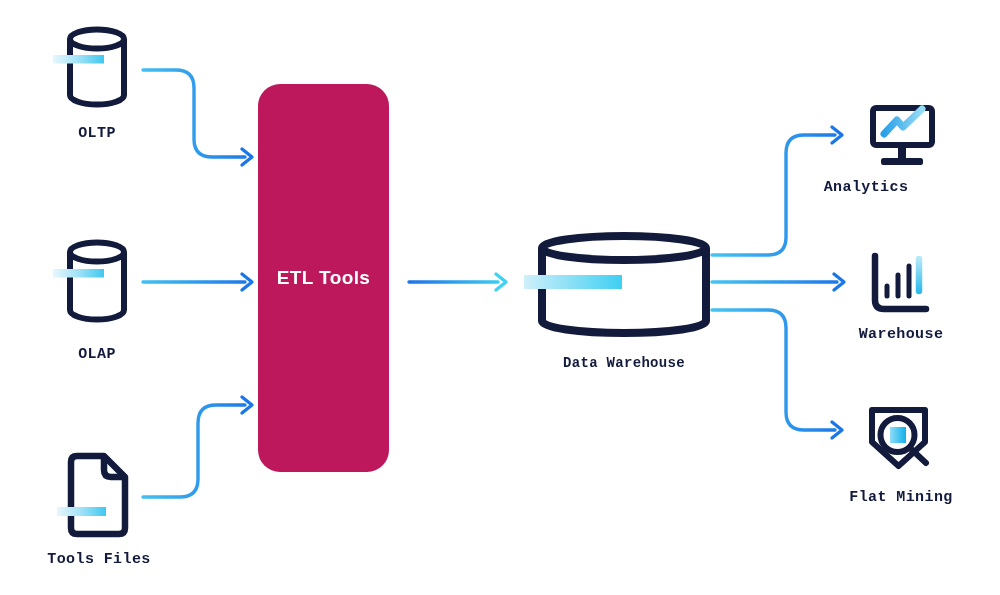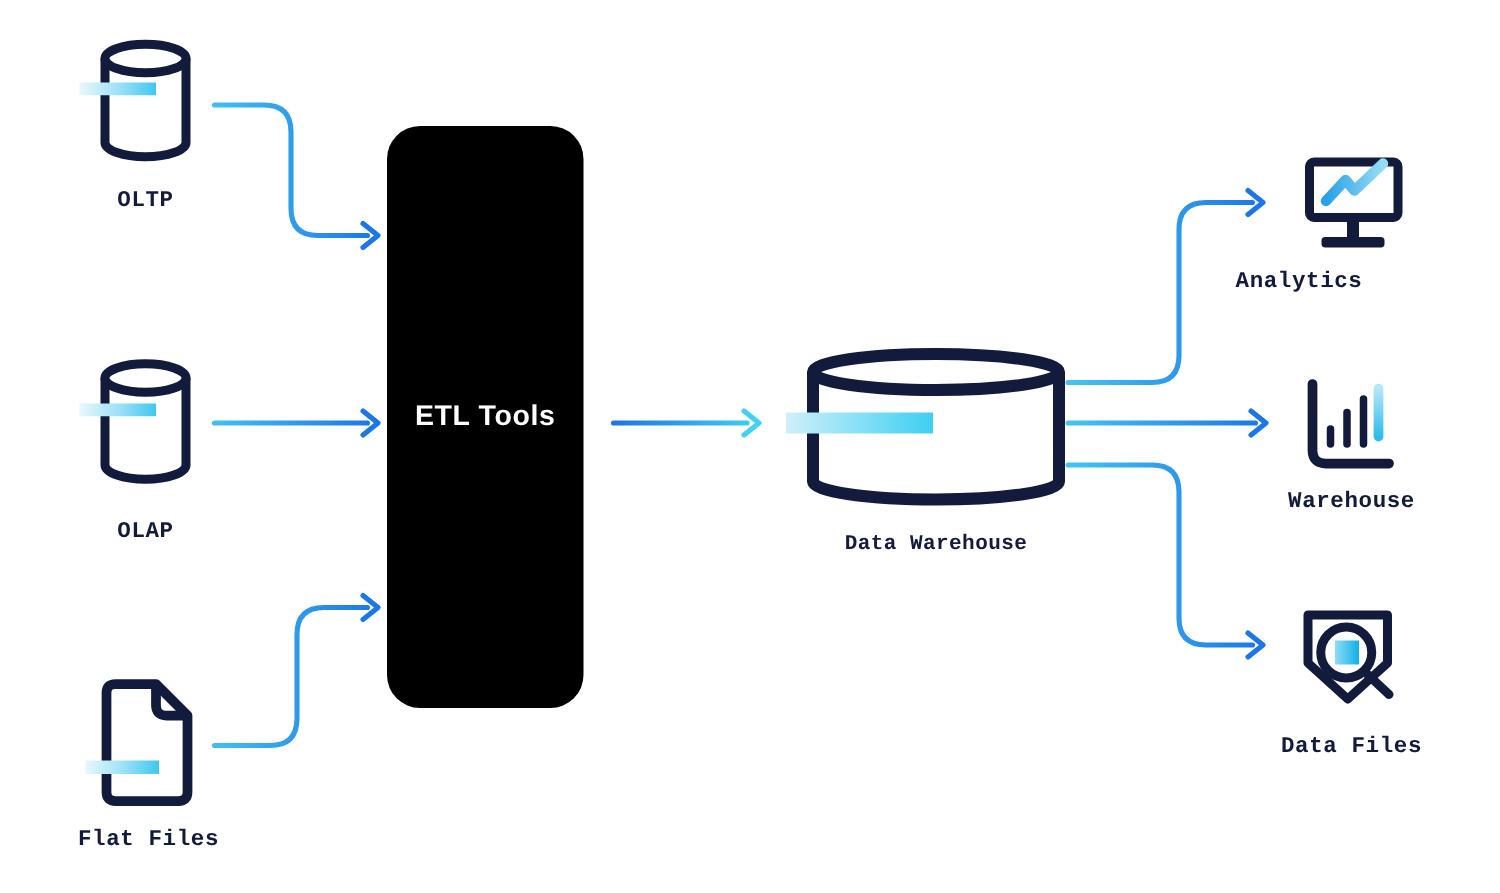--- a/index.html
+++ b/index.html
@@ -19,21 +19,21 @@
     font-size:15px;
     letter-spacing:.4px;
     white-space:nowrap;
     font-family:Liberation Mono, monospace;
   }
   .node-label.big{font-size:14px;letter-spacing:.3px;}
   .etl-box{
     position:absolute;
     left:258px;top:84px;
     width:131px;height:388px;
-    background:#000000;
+    background:#be185d;
     border-radius:22px;
     display:flex;align-items:center;justify-content:center;
   }
   .etl-box span{
     color:#ffffff;
     font-weight:700;
     font-size:19px;
     letter-spacing:.4px;
   }
 </style>
@@ -156,21 +156,21 @@
       <path d="M 910,448 L 926,463" stroke="#131b3d" stroke-width="6" stroke-linecap="round"></path>
     </g>
   </svg>
 
   <div class="etl-box">
     <span>ETL Tools</span>
   </div>
 
   <div class="node-label" style="left:97px;top:125px">OLTP</div>
   <div class="node-label" style="left:97px;top:346px">OLAP</div>
-  <div class="node-label" style="left:99px;top:551px">Flat Files</div>
+  <div class="node-label" style="left:99px;top:551px">Tools Files</div>
 
   <div class="node-label big" style="left:624px;top:355px">Data Warehouse</div>
 
   <div class="node-label" style="left:866px;top:179px">Analytics</div>
   <div class="node-label" style="left:901px;top:326px">Warehouse</div>
-  <div class="node-label" style="left:901px;top:489px">Data Files</div>
+  <div class="node-label" style="left:901px;top:489px">Flat Mining</div>
 
 </div>
 
 </body></html>

